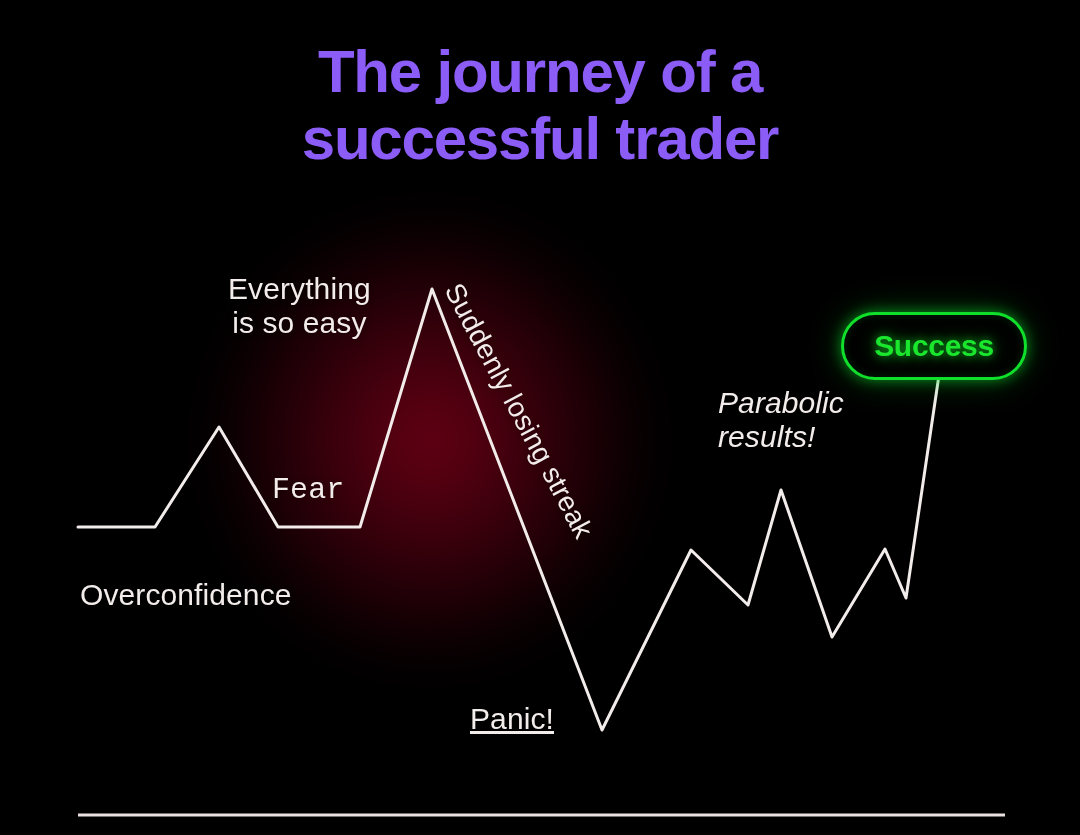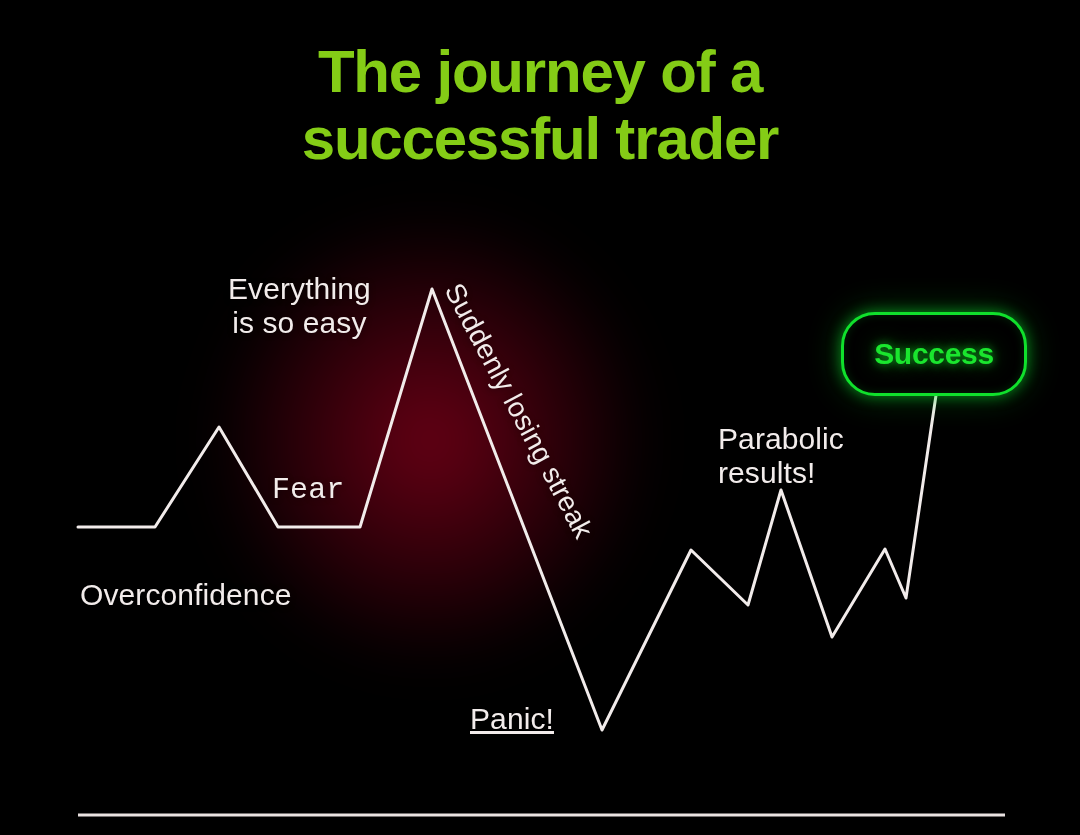--- a/index.html
+++ b/index.html
@@ -43,21 +43,21 @@
     position:absolute; inset:0;
     background:
       linear-gradient(90deg, rgba(0,0,0,.95) 0px, rgba(0,0,0,.55) 55px, rgba(0,0,0,0) 140px),
       linear-gradient(180deg, rgba(0,0,0,.85) 0px, rgba(0,0,0,0) 210px);
     pointer-events:none;
   }
 
   
   #title{
     position:absolute; left:0; top:38px; width:1080px;
-    text-align:center; color:#84cc16;
+    text-align:center; color:#8b5cf6;
     font-size:60px; font-weight:bold; line-height:1.12;
     letter-spacing:-1.2px;
     text-shadow:0 2px 10px rgba(0,0,0,.45);
     white-space:pre-line;
   }
 
   
   #chart{position:absolute; left:0; top:0; width:1080px; height:835px;}
 
   
@@ -69,34 +69,34 @@
     line-height:1.14;
     white-space:pre-line;
     letter-spacing:.1px;
     text-shadow:0 1px 6px rgba(0,0,0,.35);
   }
   #lab-starting{ left:80px; top:373px; }
   #lab-easy{ left:228px; top:272px;text-align:center; }
   #lab-fear{ left:272px; top:473px;font-family:Liberation Mono, monospace; }
   #lab-over{ left:80px; top:578px; }
   #lab-panic{ left:470px; top:702px;text-decoration:underline; }
-  #lab-parab{ left:718px; top:422px; }
+  #lab-parab{ left:718px; top:386px;font-style:italic; }
   #lab-master{ left:702px; top:658px; }
   #lab-suddenly{
     left:466px; top:278px;
     transform-origin:0 0;
     transform:rotate(62deg);
     font-size:28px;
   }
 
   
   #success-badge{
     position:absolute;
     left:841px; top:312px;
-    width:186px; height:84px;
+    width:186px; height:68px;
     box-sizing:border-box;
     border:3px solid #10e02c;
     border-radius:34px;
     background:#000;
     display:flex; align-items:center; justify-content:center;
     box-shadow:0 0 14px rgba(16,224,44,.55), 0 0 34px rgba(16,224,44,.28),
                inset 0 0 10px rgba(16,224,44,.16);
   }
   #success-text{
     color:#1ae62e;

